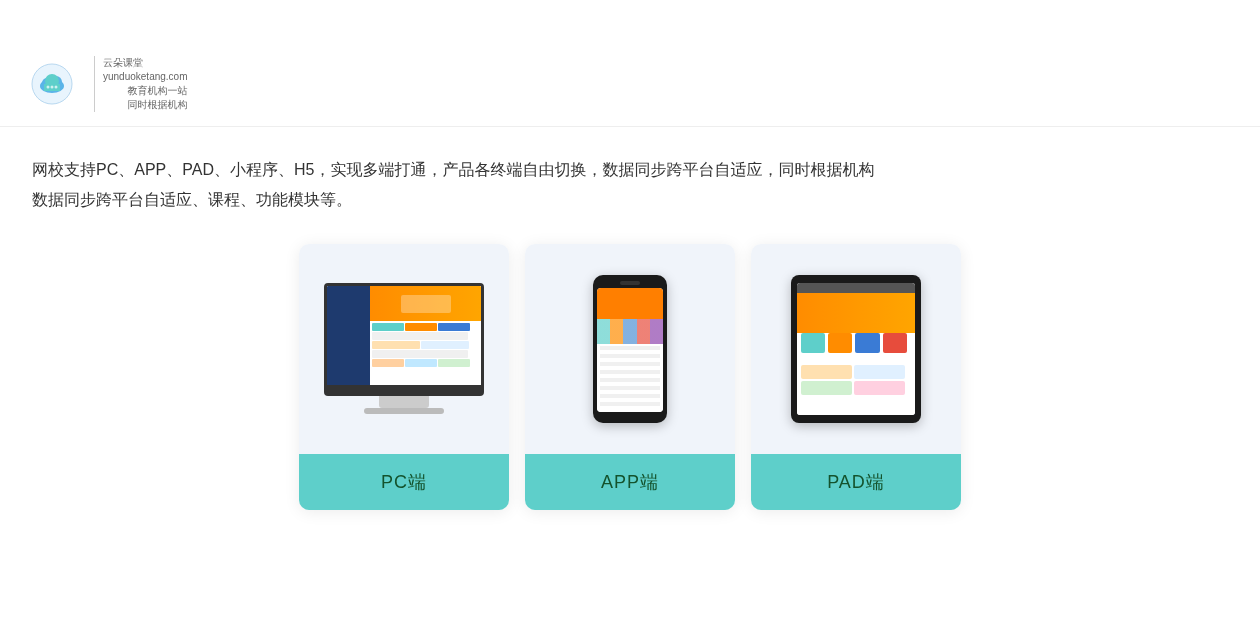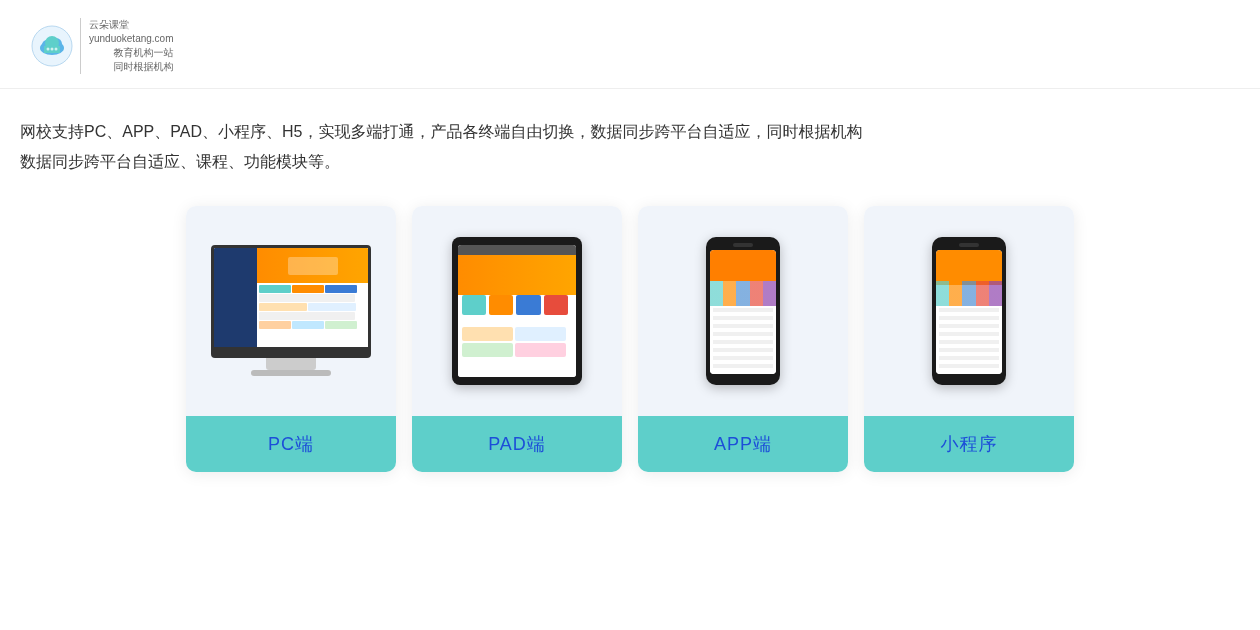--- a/index.html
+++ b/index.html
@@ -51,21 +51,22 @@
 
     .header-right {
       display: flex;
       align-items: center;
       gap: 8px;
     }
 
     .brand-logo {
       display: flex;
       align-items: center;
-      gap: 6px;
+      gap: 20px;
+      margin-top: 38px;
     }
 
     .brand-icon {
       width: 44px;
       height: 44px;
     }
 
     .brand-text {
       display: flex;
       flex-direction: column;
@@ -74,21 +75,21 @@
       line-height: 1.4;
       border-left: 1px solid #ccc;
       padding-left: 8px;
     }
 
     .brand-text .line1 { font-size: 10px; color: #666; }
     .brand-text .line2 { font-size: 10px; color: #666; text-align: right; }
 
     
     .description {
-      padding: 28px 40px 18px 20px;
+      padding: 28px 40px 18px 32px;
       font-size: 16px;
       color: #333;
       line-height: 1.9;
     }
 
     
     .cards-section {
       padding: 10px 30px 30px 30px;
       display: flex;
       gap: 16px;
@@ -110,21 +111,21 @@
       background: #f0f4fa;
       display: flex;
       align-items: center;
       justify-content: center;
       height: 210px;
       padding: 16px;
     }
 
     .card-label {
       background: #5ecfca;
-      color: #1d4ed8;
+      color: #14532d;
       font-size: 18px;
       text-align: center;
       padding: 16px 0;
       letter-spacing: 1px;
     }
 
     
     .monitor-mockup {
       position: relative;
       width: 160px;
@@ -365,20 +366,31 @@
           <div class="monitor-chin"></div>
           <div class="monitor-stand"></div>
           <div class="monitor-base"></div>
         </div>
       </div>
       <div class="card-label">PC端</div>
     </div>
 
     <div class="card">
       <div class="card-image-area">
+        <div class="phone-mockup">
+          <div class="phone-screen">
+            <div class="phone-screen-content"></div>
+          </div>
+        </div>
+      </div>
+      <div class="card-label">APP端</div>
+    </div>
+
+    <div class="card">
+      <div class="card-image-area">
         <div class="pad-mockup">
           <div class="pad-screen">
             <div style="width:100%;height:100%;background:linear-gradient(180deg,#555 0 8%,#fff 8% 100%);position:relative;overflow:hidden;">
               <div style="position:absolute;top:8%;left:0;right:0;height:30%;background:linear-gradient(90deg,#ff8c00,#ffa500);"></div>
               <div style="position:absolute;top:38%;left:3%;right:3%;display:flex;gap:3px;">
                 <div style="width:22%;height:20px;background:#5ecfca;border-radius:2px;"></div>
                 <div style="width:22%;height:20px;background:#ff8c00;border-radius:2px;"></div>
                 <div style="width:22%;height:20px;background:#3a7bd5;border-radius:2px;"></div>
                 <div style="width:22%;height:20px;background:#e74c3c;border-radius:2px;"></div>
               </div>
@@ -388,38 +400,17 @@
                 <div style="width:46%;height:14px;background:#d0f0d0;border-radius:2px;"></div>
                 <div style="width:46%;height:14px;background:#ffd0e0;border-radius:2px;"></div>
               </div>
             </div>
           </div>
         </div>
       </div>
       <div class="card-label">PAD端</div>
     </div>
 
-    <div class="card">
-      <div class="card-image-area">
-        <div class="phone-mockup">
-          <div class="phone-screen">
-            <div class="phone-screen-content"></div>
-          </div>
-        </div>
-      </div>
-      <div class="card-label">APP端</div>
-    </div>
-
-    <div class="card">
-      <div class="card-image-area">
-        <div class="phone-mockup">
-          <div class="phone-screen">
-            <div class="phone-screen-content" style="background:linear-gradient(180deg,#ff8c00 0 28%,#fff 28% 100%);"></div>
-          </div>
-        </div>
-      </div>
-      <div class="card-label">小程序</div>
-    </div>
 
 
   </div>
 
 </div>
 
 </body></html>

